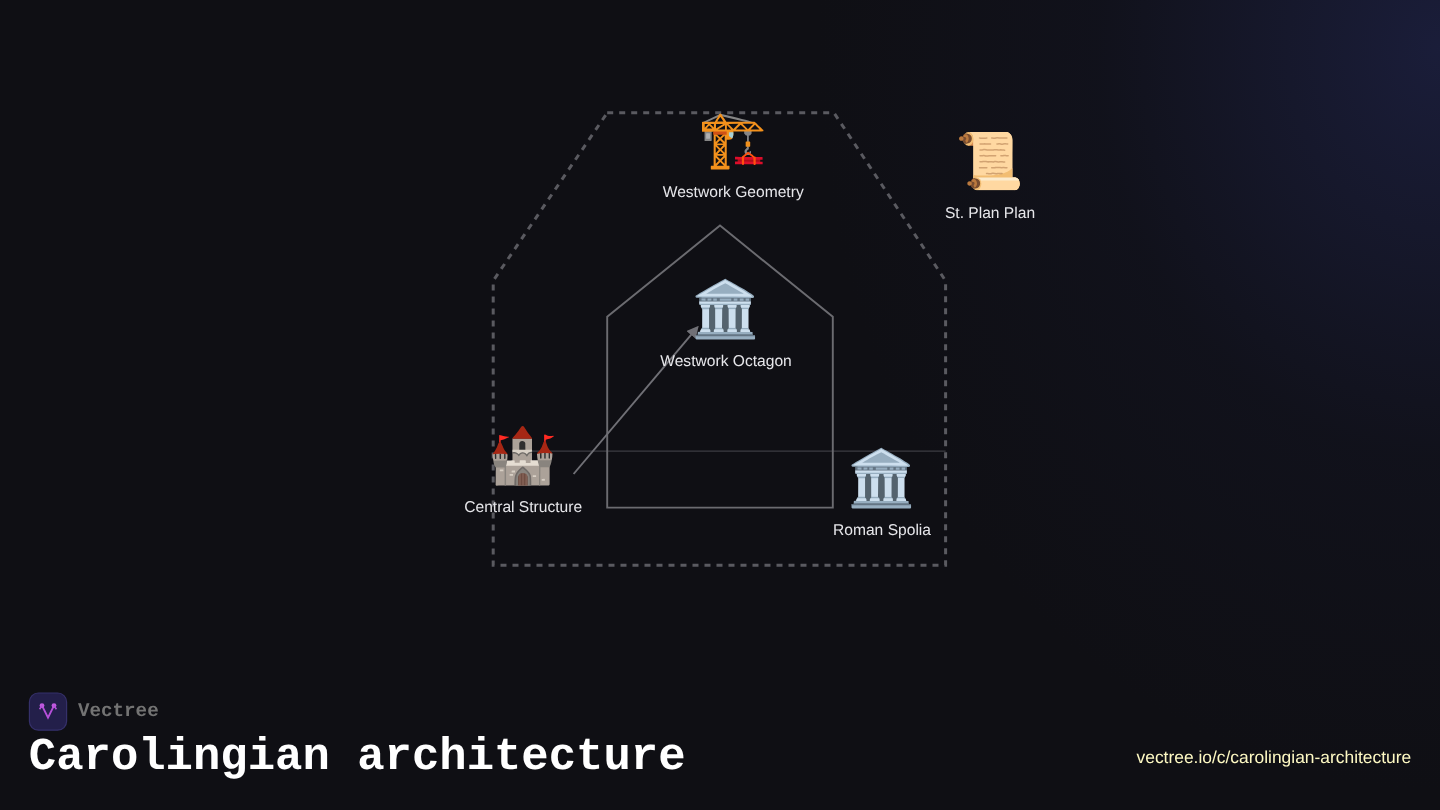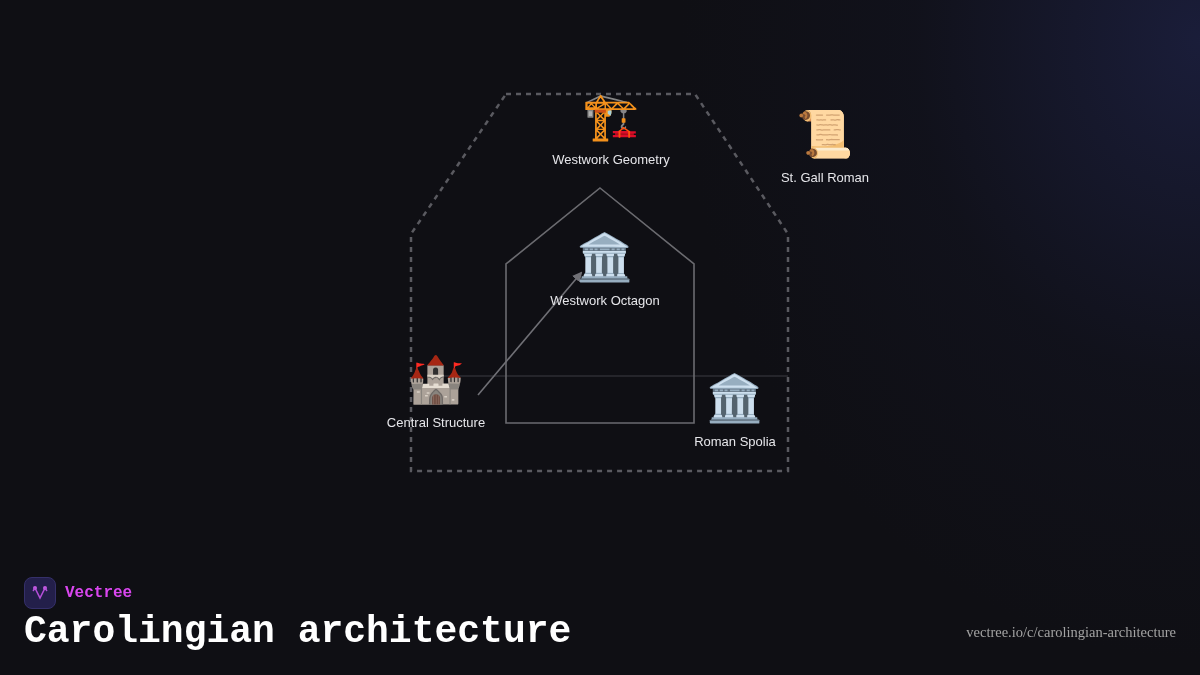--- a/index.html
+++ b/index.html
@@ -29,33 +29,33 @@
   }
   .brand {
     position: absolute; left: 24px; top: 577px; display: flex; align-items: center;
   }
   .brand-logo {
     width: 32px; height: 32px; border-radius: 8px;
     background: #231f4a; border: 1px solid #35306a;
     box-sizing: border-box; display: flex; align-items: center; justify-content: center;
   }
   .brand-name {
-    margin-left: 9px; color: #d946ef; font-size: 16px; font-weight: bold;
+    margin-left: 9px; color: #737373; font-size: 16px; font-weight: bold;
     font-family: "Liberation Mono", monospace;
   }
   .title {
     position: absolute; left: 24px; top: 610px;
     color: #ffffff; font-size: 38px; font-weight: bold; letter-spacing: 0px;
     font-family: "Liberation Mono", monospace;
     text-align: right;
   }
   .url {
     position: absolute; right: 24px; top: 624px;
-    color: #a3a3a3; font-size: 14.5px;
-    font-family: Liberation Serif, serif;
+    color: #fef9c3; font-size: 14.5px;
+    font-family: Liberation Sans, sans-serif;
   }
 </style>
 </head>
 <body>
 
 <div class="bg-glow"></div>
 
 <svg class="diagram" width="1200" height="675" viewBox="0 0 1200 675">
   <defs>
     <marker id="arrowhead" markerWidth="10" markerHeight="10" refX="8" refY="5" orient="auto" markerUnits="userSpaceOnUse">
@@ -72,21 +72,21 @@
   <line x1="478" y1="395" x2="581" y2="273" stroke="#707076" stroke-width="1.6" marker-end="url(#arrowhead)"></line>
 </svg>
 
 <div class="node" style="left:611px; top:90px;">
   <div class="icon">🏗️</div>
   <div class="label">Westwork Geometry</div>
 </div>
 
 <div class="node" style="left:825px; top:108px;">
   <div class="icon">📜</div>
-  <div class="label">St. Gall Roman</div>
+  <div class="label">St. Plan Plan</div>
 </div>
 
 <div class="node" style="left:605px; top:231px;">
   <div class="icon">🏛️</div>
   <div class="label">Westwork Octagon</div>
 </div>
 
 <div class="node" style="left:436px; top:353px;">
   <div class="icon">🏰</div>
   <div class="label">Central Structure</div>

